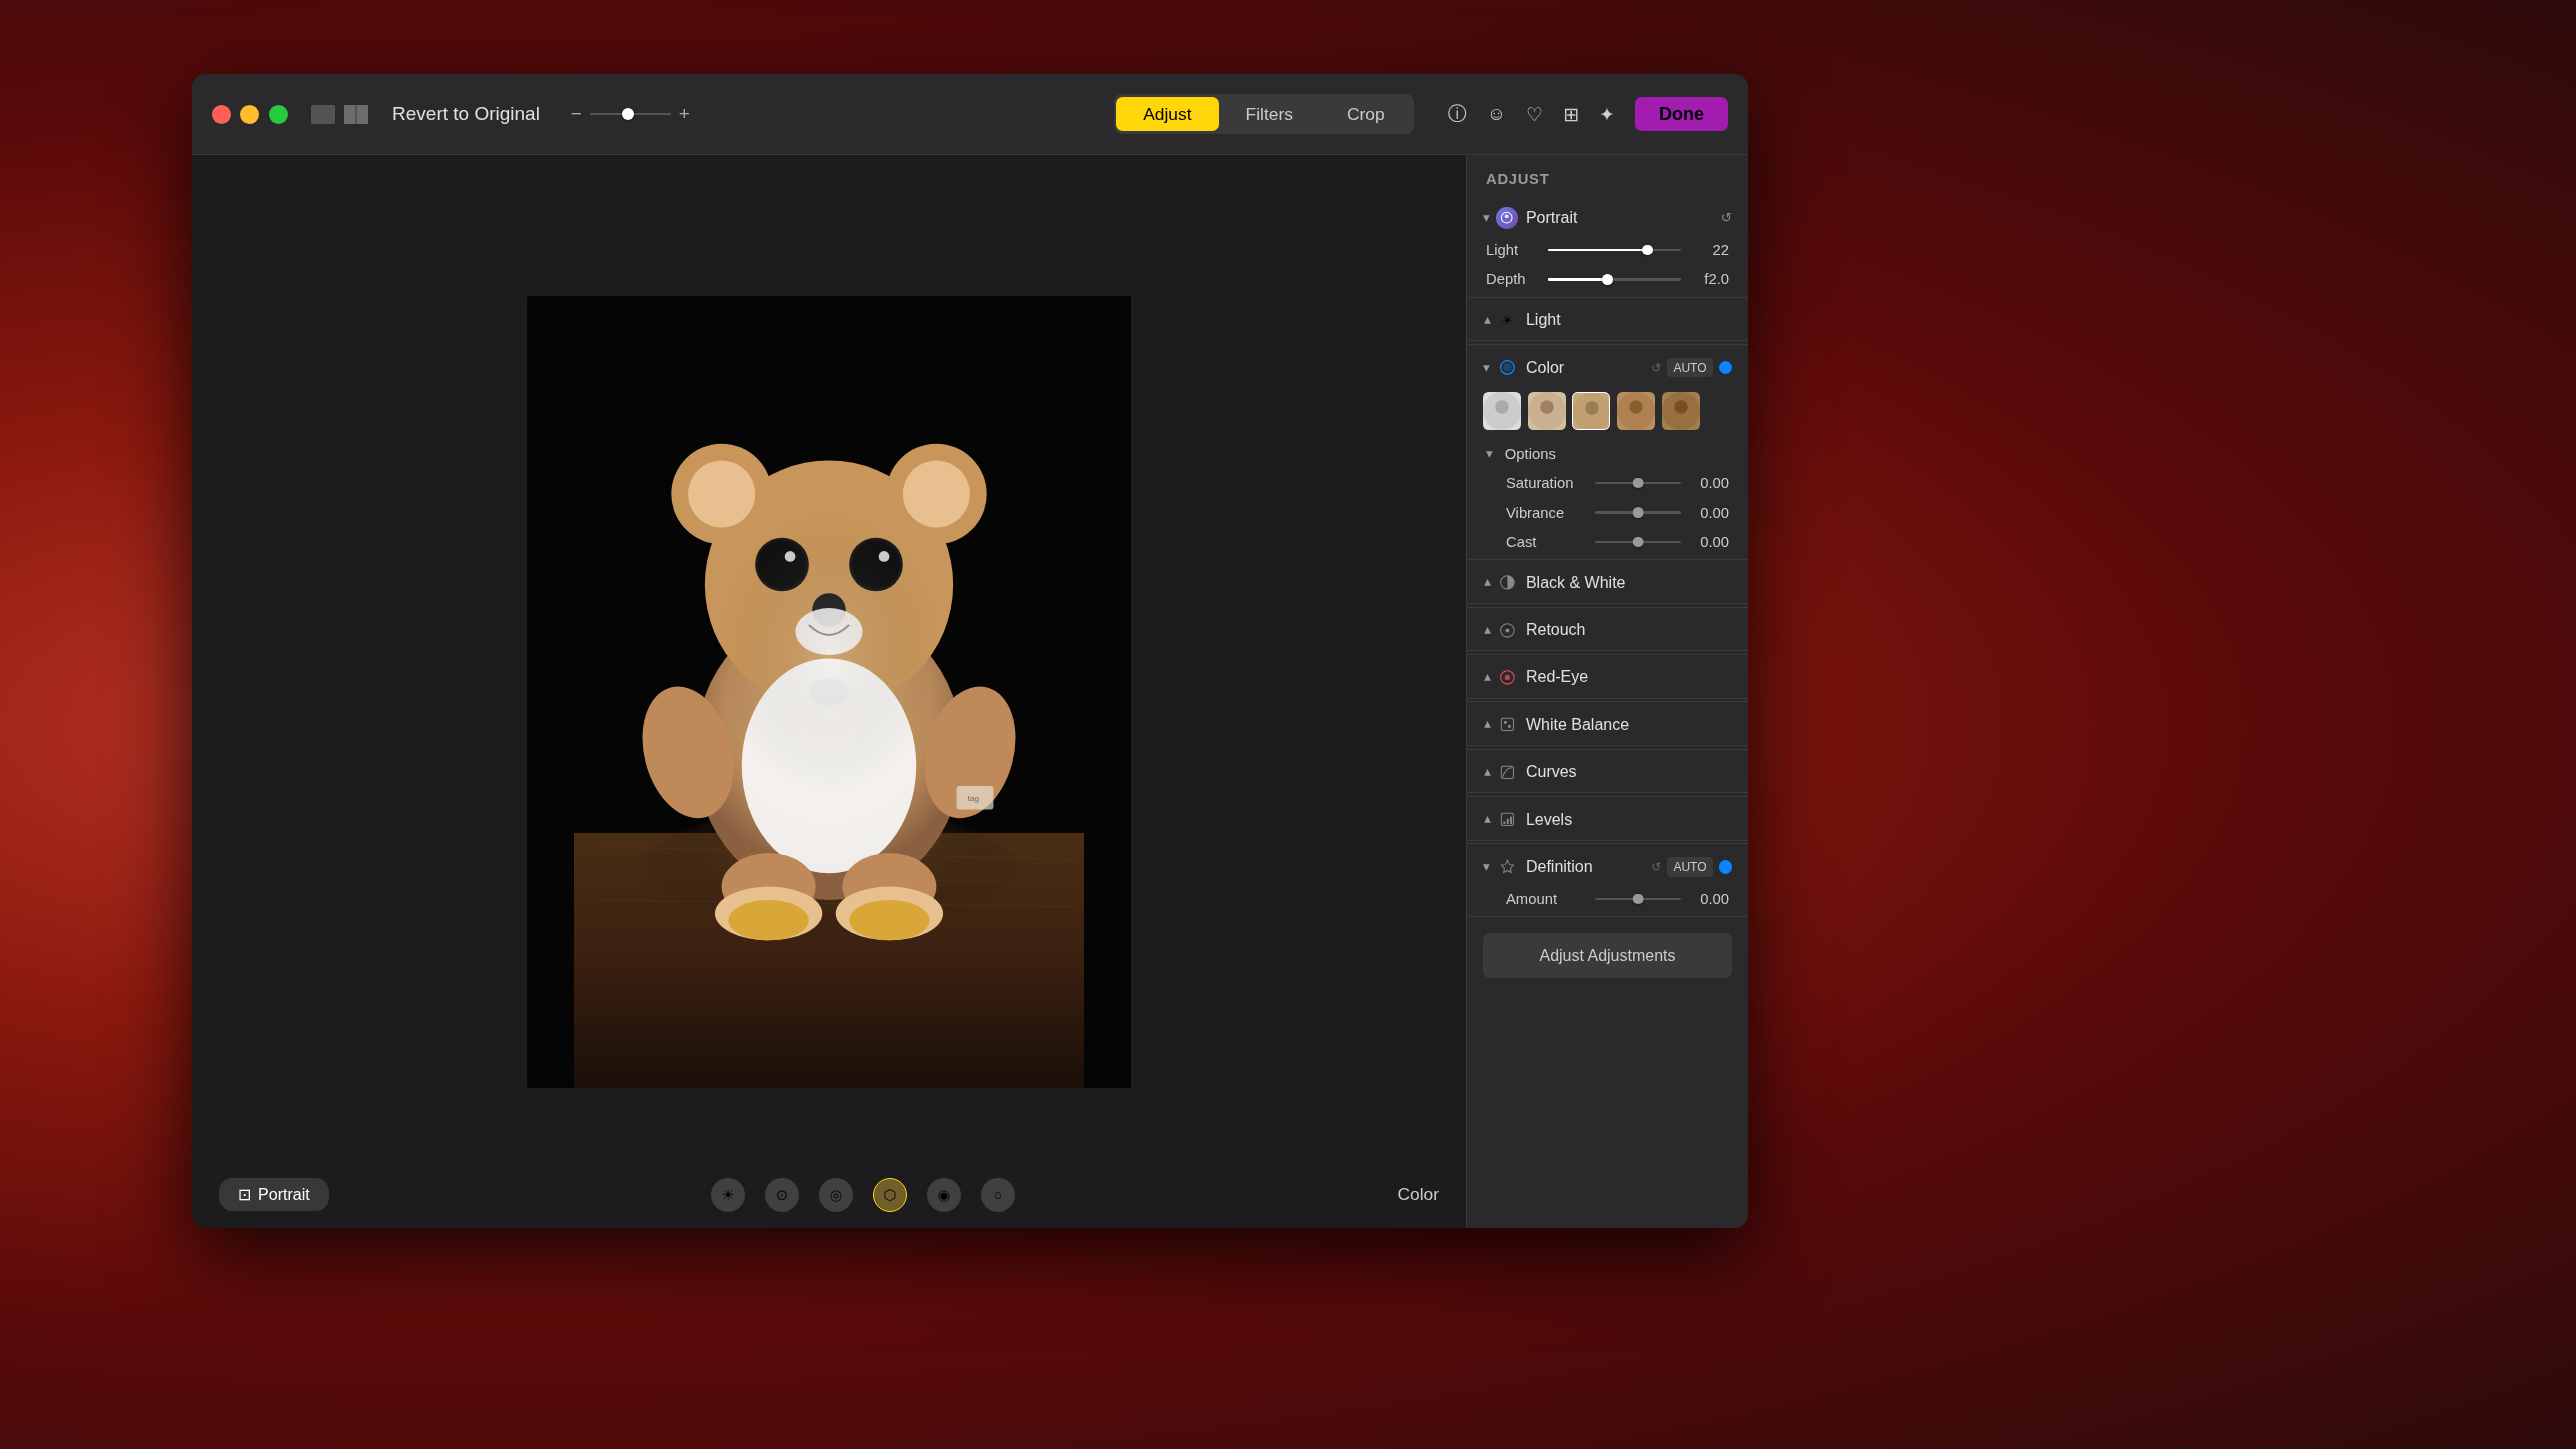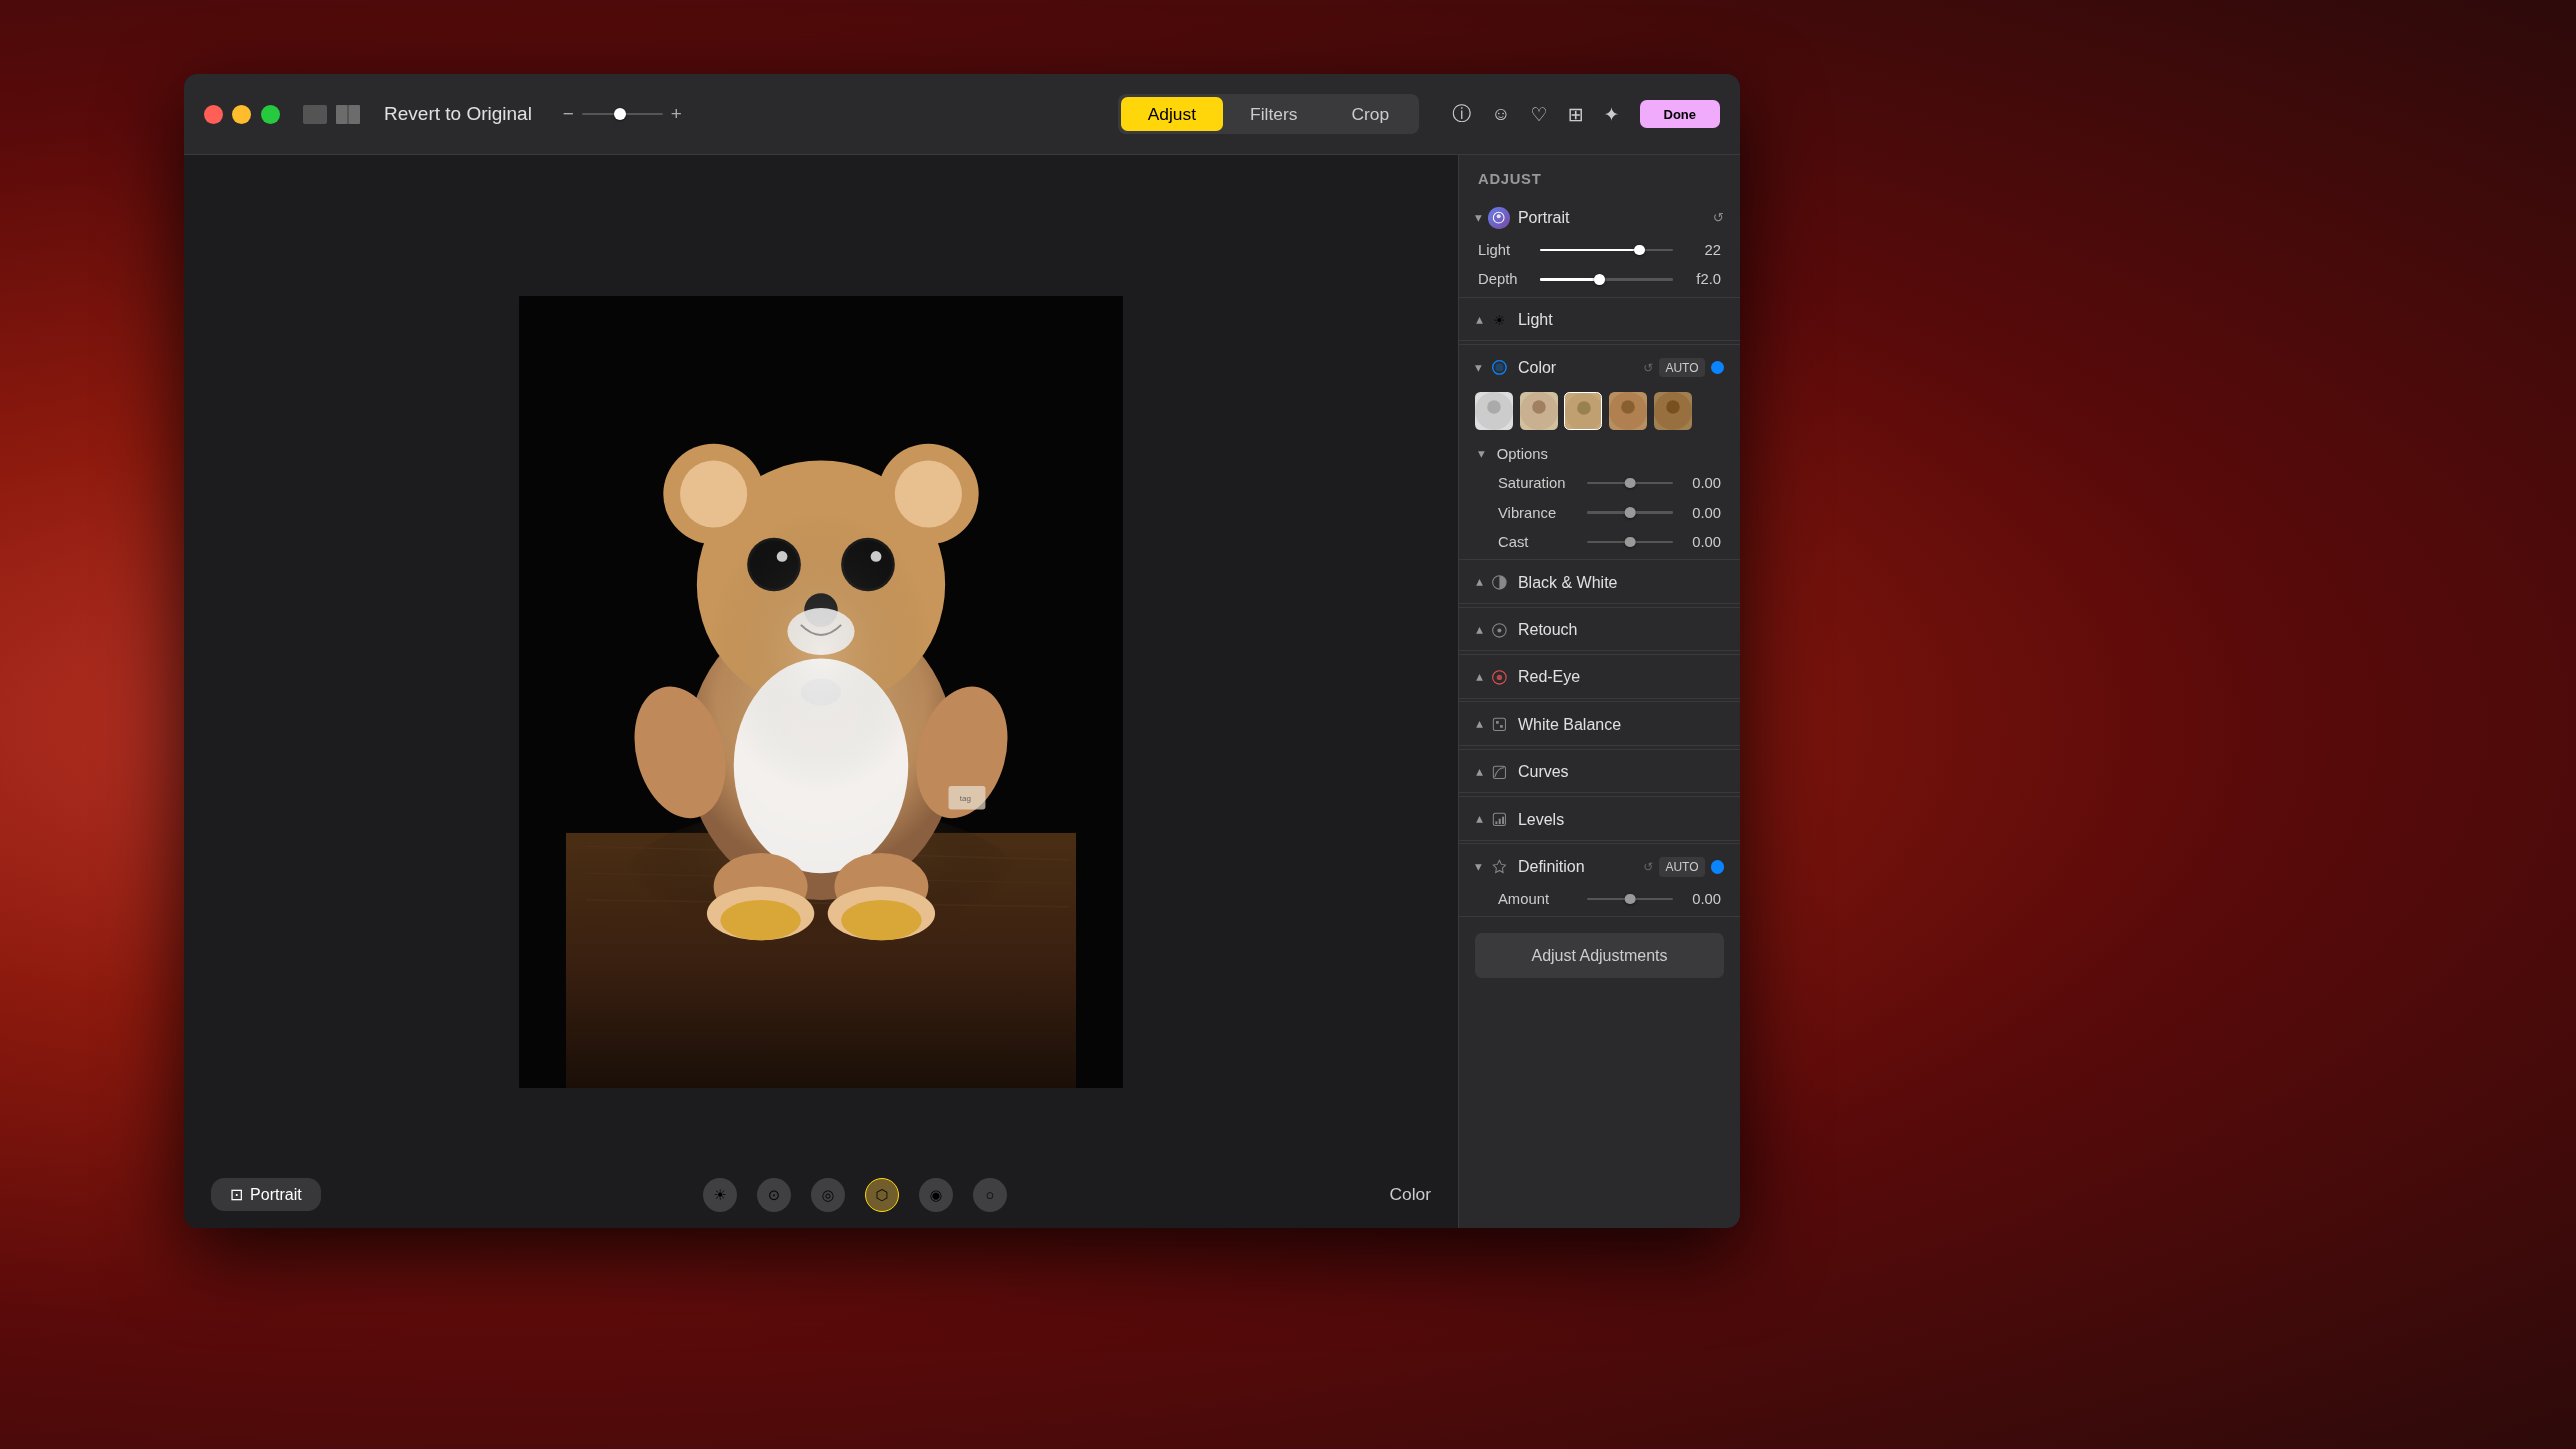--- a/index.html
+++ b/index.html
@@ -8,21 +8,21 @@
       height: 1449px;
       background: radial-gradient(ellipse at 20% 50%, #c0392b 0%, #8e1a0e 30%, #5a0a0a 60%, #2d0a0a 100%);
       font-family: -apple-system, BlinkMacSystemFont, 'SF Pro Text', 'Helvetica Neue', sans-serif;
       overflow: hidden;
       position: relative;
     }
 
     
     .window {
       position: absolute;
-      left: 184px;
+      left: 192px;
       top: 74px;
       width: 1556px;
       height: 1154px;
       background: #1c1c1e;
       border-radius: 13.4px;
       overflow: hidden;
       box-shadow: 0 27px 81px rgba(0,0,0,0.8);
     }
 
     
@@ -147,26 +147,26 @@
 
     .icon-btn {
       color: #ccc;
       font-size: 19px;
       cursor: pointer;
       background: none;
       border: none;
     }
 
     .done-btn {
-      background: #f0abfc;
+      background: #a21caf;
       color: #000;
       border: none;
       border-radius: 6.7px;
       padding: 6.7px 24px;
-      font-size: 13px;
+      font-size: 18px;
       font-weight: 600;
       cursor: pointer;
     }
 
     
     .content {
       display: flex;
       height: calc(100% - 81px);
     }
 

